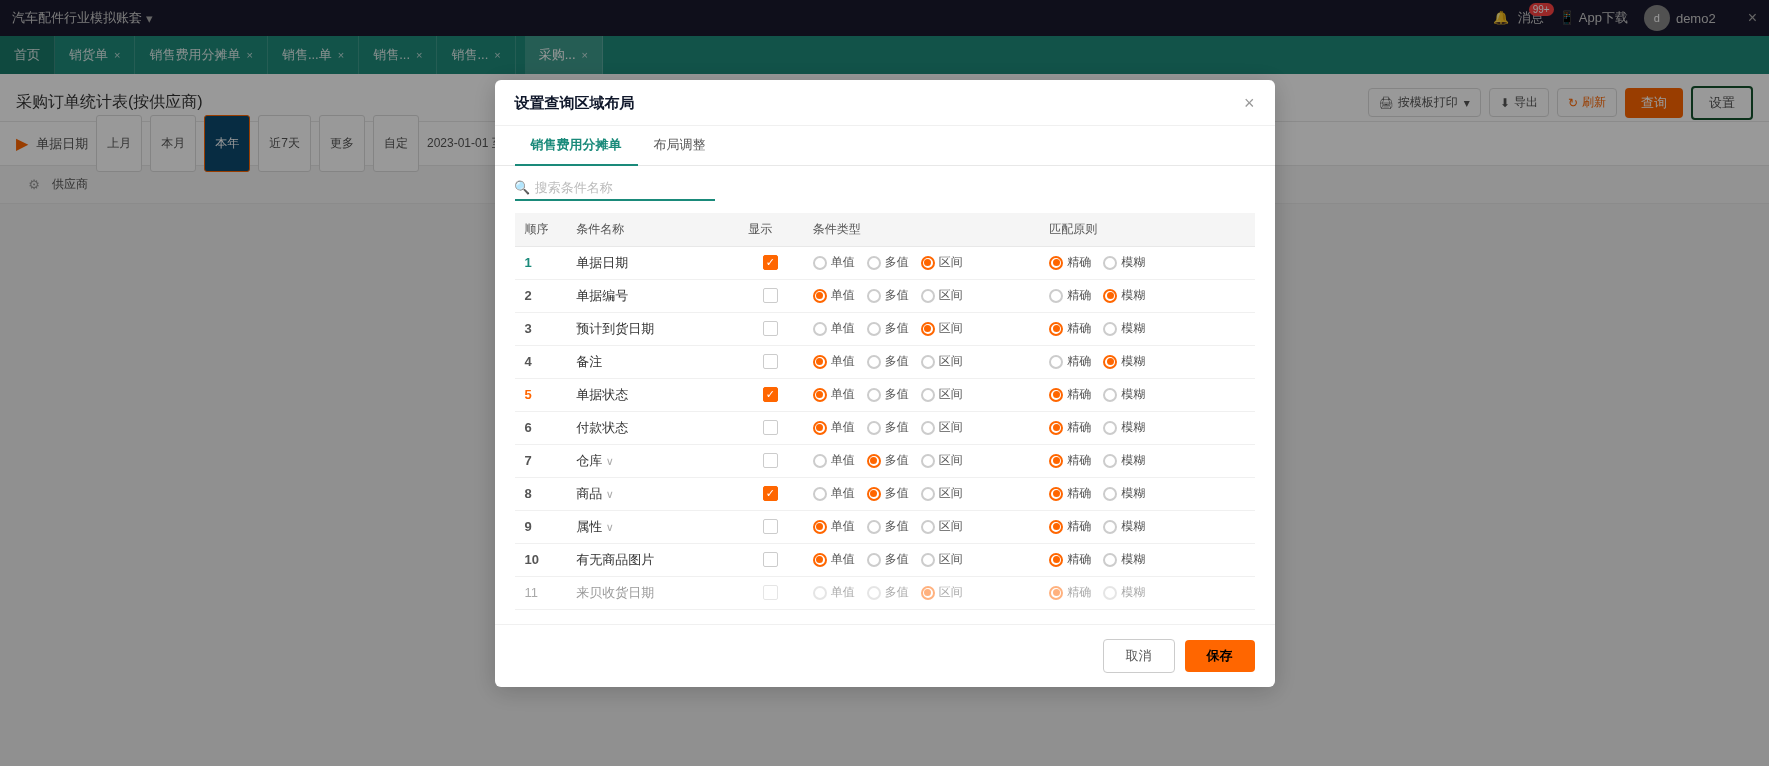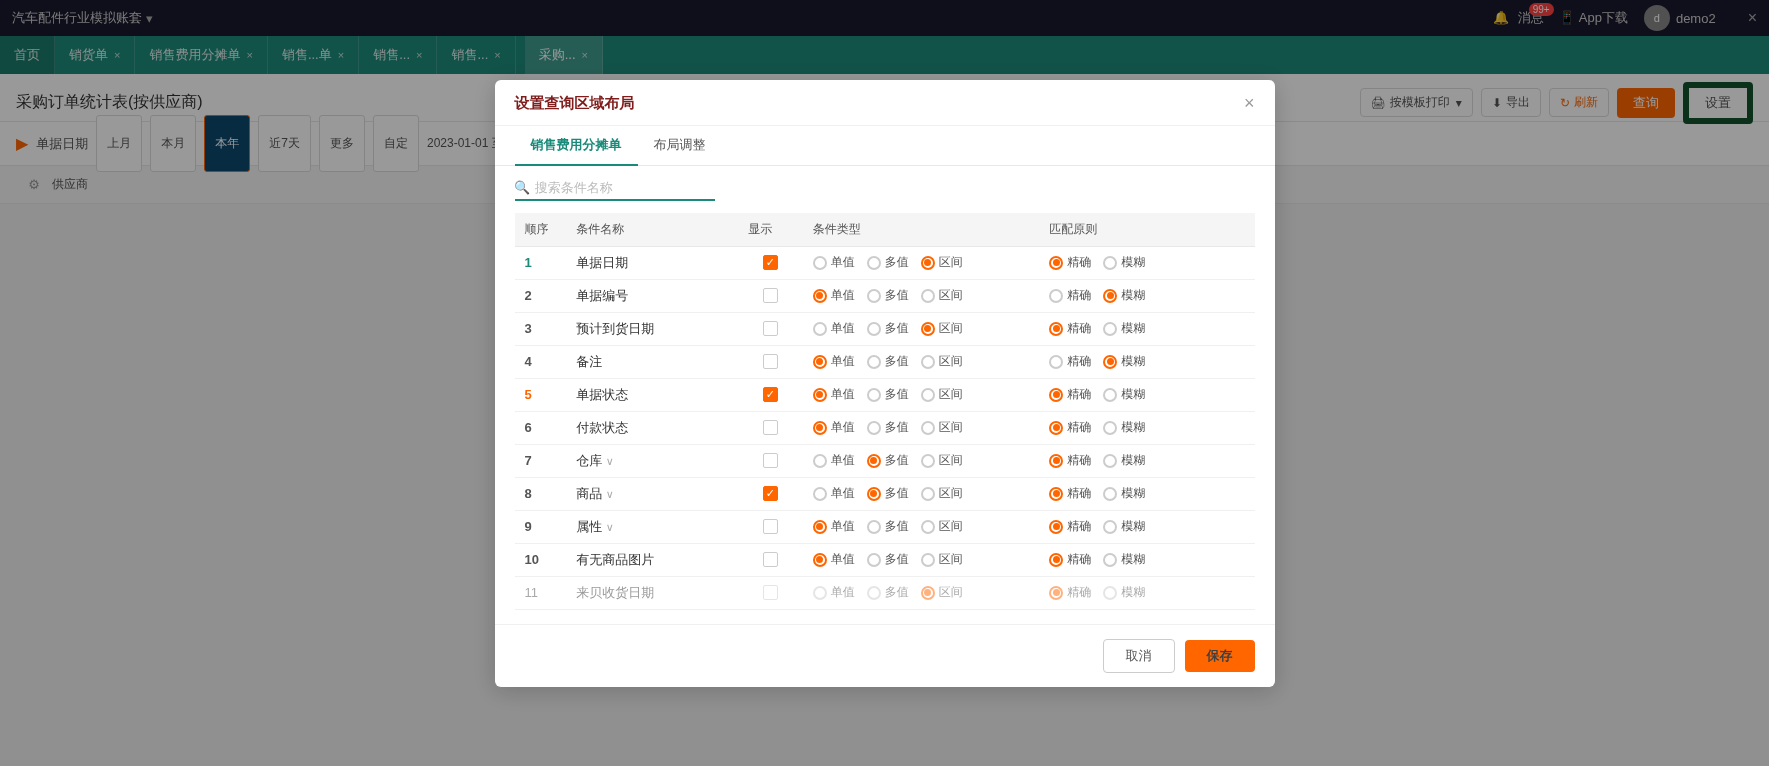--- a/index.html
+++ b/index.html
@@ -74,21 +74,21 @@
     .page-title { font-size: 16px; font-weight: normal; color: #333; }
     .page-actions { display: flex; align-items: center; gap: 8px; }
     .btn-print, .btn-export, .btn-refresh {
       display: flex; align-items: center; gap: 4px;
       padding: 5px 10px; border-radius: 4px; cursor: pointer; font-size: 12px;
     }
     .btn-print { border: 1px solid #ddd; background: #fff; color: #555; }
     .btn-export { border: 1px solid #ddd; background: #fff; color: #555; }
     .btn-refresh { border: 1px solid #ddd; background: #fff; color: #f60; }
     .btn-query { background: #f60; color: #fff; border: none; padding: 6px 16px; border-radius: 4px; cursor: pointer; font-size: 13px; }
-    .btn-settings { background: #fff; border: 6px solid #14532d; color: #555; padding: 6px 16px; border-radius: 4px; cursor: pointer; font-size: 13px; }
+    .btn-settings { background: #fff; border: 2px solid #14532d; color: #555; padding: 6px 16px; border-radius: 4px; cursor: pointer; font-size: 13px; }
 
     
     .filter-bar {
       background: #fff;
       padding: 8px 16px;
       display: flex;
       align-items: center;
       gap: 8px;
       border-bottom: 1px solid #e8e8e8;
       height: 44px;
@@ -141,21 +141,21 @@
       flex-direction: column;
       box-shadow: 0 4px 24px rgba(0,0,0,0.2);
     }
     .modal-header {
       display: flex;
       align-items: center;
       justify-content: space-between;
       padding: 14px 20px 12px 20px;
       border-bottom: 1px solid #f0f0f0;
     }
-    .modal-title { font-size: 15px; font-weight: bold; color: #7f1d1d; }
+    .modal-title { font-size: 15px; font-weight: bold; color: #0f172a; }
     .modal-close { cursor: pointer; color: #999; font-size: 18px; line-height: 1; }
     .modal-tabs {
       display: flex;
       padding: 0 20px;
       border-bottom: 1px solid #e8e8e8;
       gap: 0;
     }
     .modal-tab {
       padding: 10px 16px;
       cursor: pointer;
@@ -255,21 +255,21 @@
       padding: 14px 20px;
       border-top: 1px solid #f0f0f0;
       gap: 10px;
     }
     .btn-cancel {
       padding: 7px 22px; border: 1px solid #ccc; border-radius: 4px;
       background: #fff; color: #555; cursor: pointer; font-size: 13px;
     }
     .btn-save {
       padding: 7px 22px; border: none; border-radius: 4px;
-      background: #f60; color: #404040; cursor: pointer; font-size: 13px; font-weight: bold;
+      background: #f60; color: #000000; cursor: pointer; font-size: 13px; font-weight: bold;
     }
 
     
     .modal-body::-webkit-scrollbar { width: 6px; }
     .modal-body::-webkit-scrollbar-track { background: #f5f5f5; }
     .modal-body::-webkit-scrollbar-thumb { background: #ccc; border-radius: 3px; }
 
     .col-order { width: 48px; }
     .col-name { width: 160px; }
     .col-show { width: 60px; text-align: center; }

